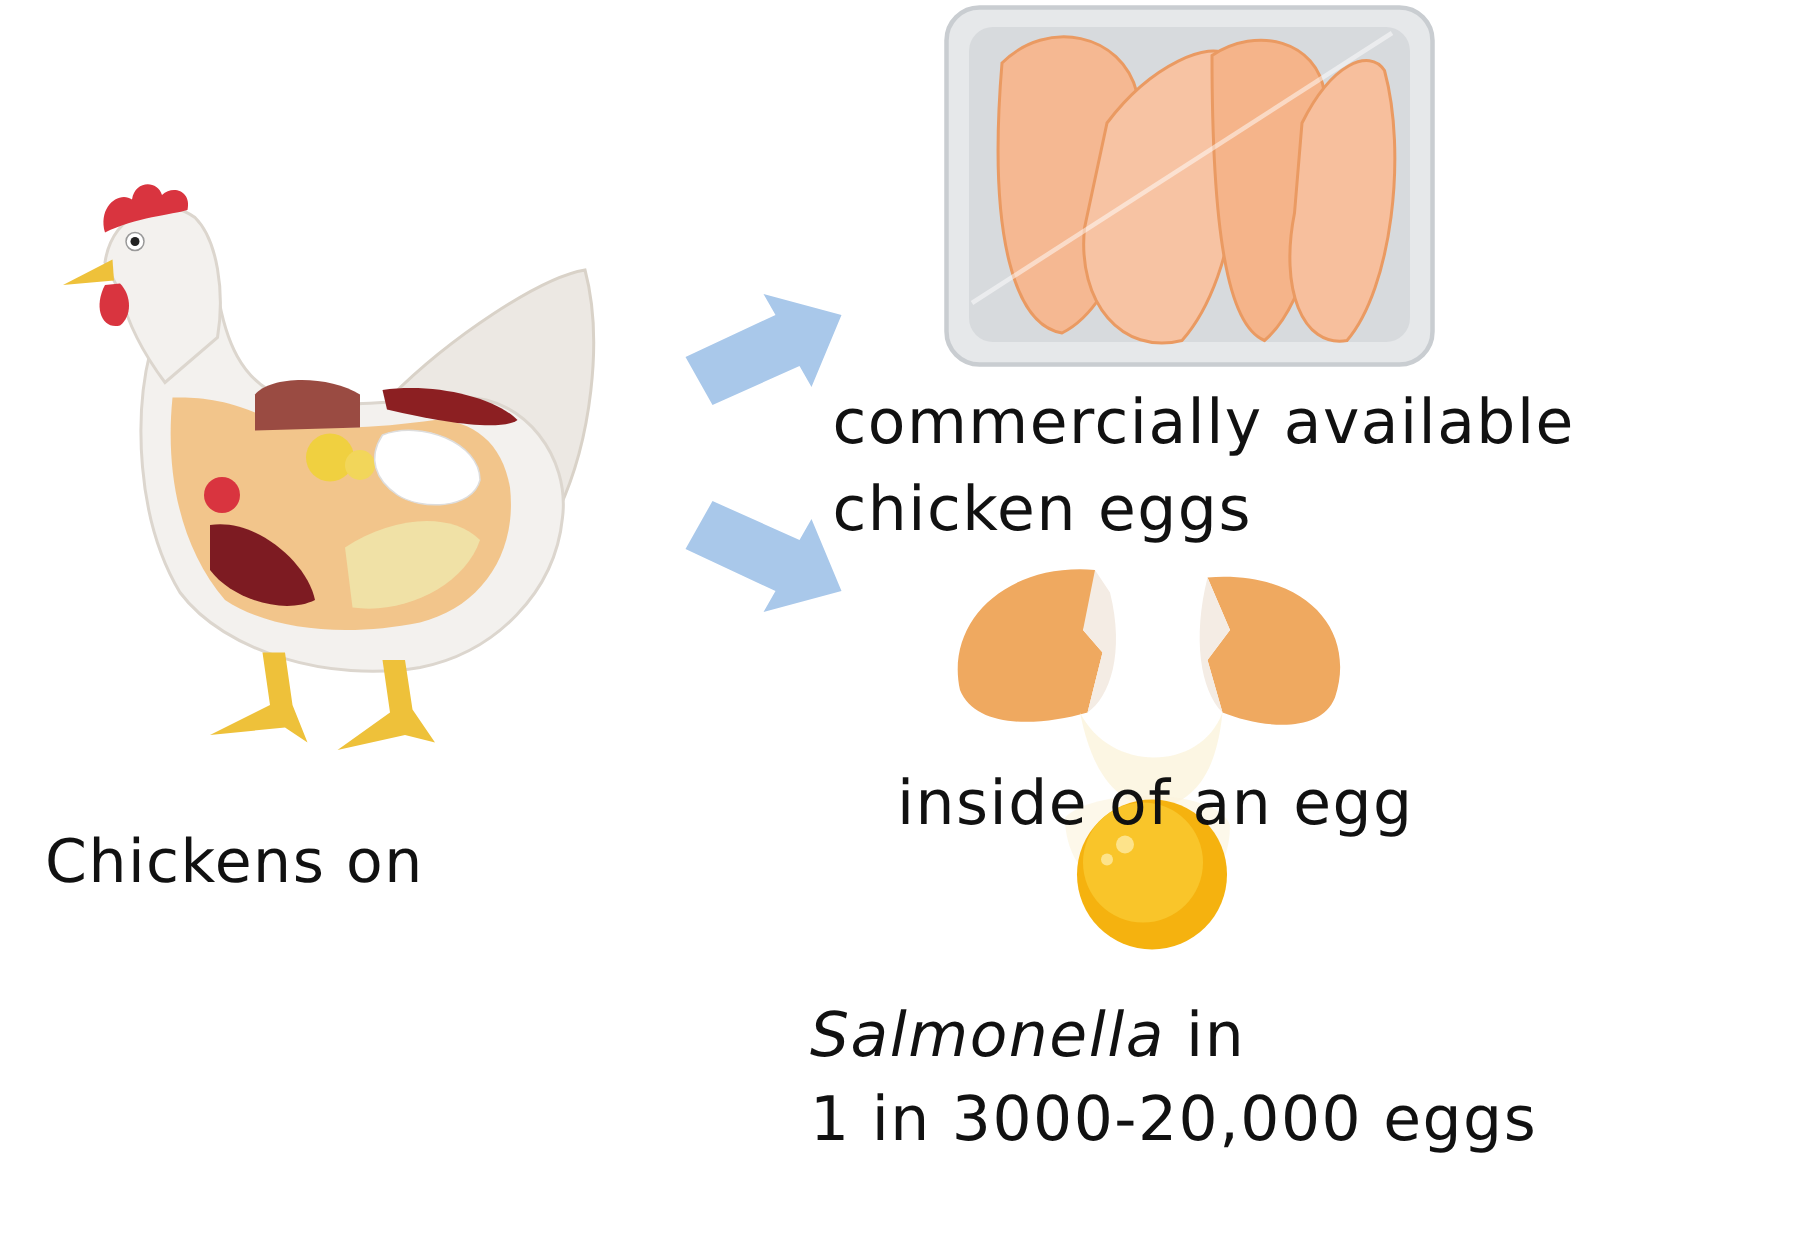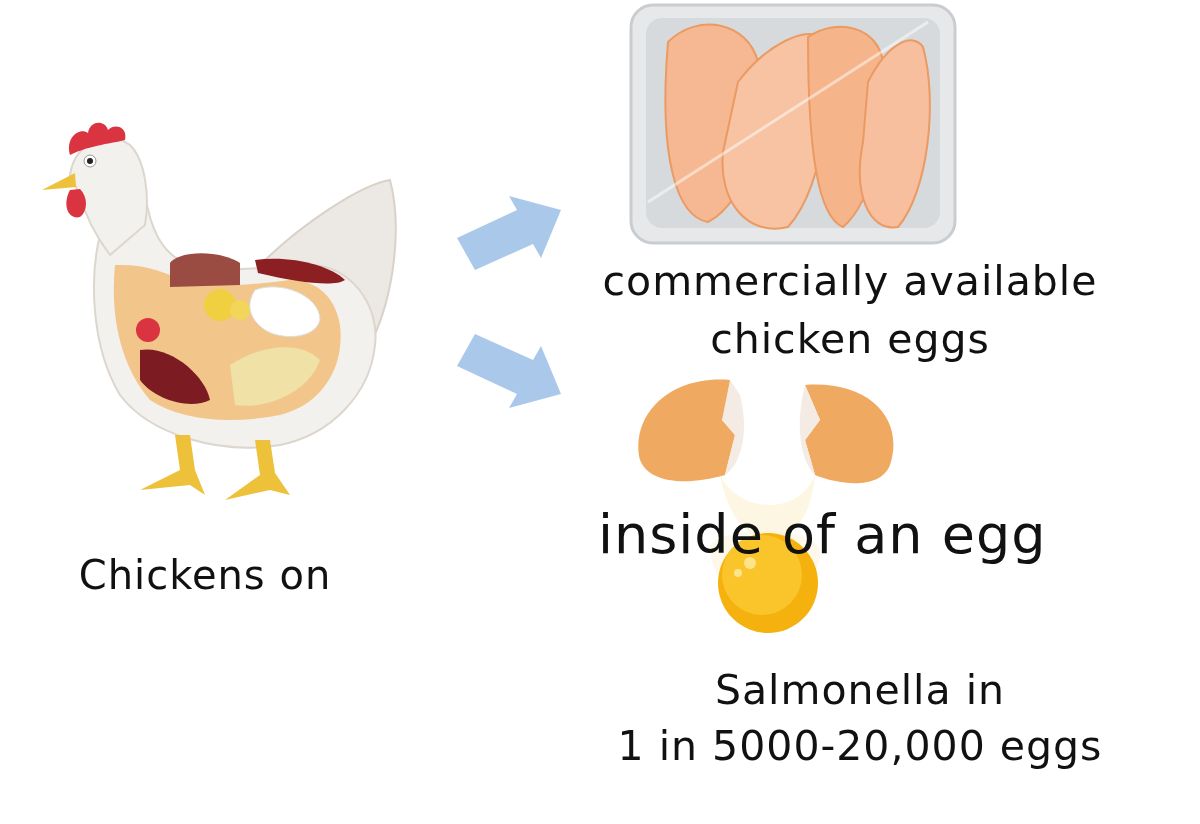--- a/index.html
+++ b/index.html
@@ -1,24 +1,24 @@
 <!DOCTYPE html>
 <html><head>
 <meta charset="utf-8">
 <style>
   html, body { margin:0; padding:0; background:#ffffff; }
   body { width:1200px; height:824px; position:relative; overflow:hidden;
          font-family:"DejaVu Sans", sans-serif; color:#111; }
   .abs { position:absolute; }
-  .label { position:absolute; font-weight:500; color:#111; white-space:nowrap; text-align:center; letter-spacing:1px; }
+  .label { position:absolute; font-weight:500; color:#111; white-space:nowrap; letter-spacing:1px; }
   .lbl-chickens { left:30px; top:545px; width:350px; font-size:40px; line-height:60px; }
   .lbl-meat { left:555px; top:252px; width:590px; font-size:41px; line-height:58px; }
-  .lbl-egg { left:598px; top:506px; width:410px; font-size:54px; line-height:58px; }
+  .lbl-egg { left:598px; top:506px; width:410px; font-size:41px; line-height:58px; }
   .lbl-salm { left:540px; top:662px; width:640px; font-size:41px; line-height:56px; }
-  .lbl-salm .it { }
+  .lbl-salm .it { font-style:italic; }
   svg { display:block; }
 </style>
 </head>
 <body>
 
 <div class="abs" style="left:30px; top:115px; width:380px; height:400px;">
   <svg width="380" height="400" viewBox="0 0 380 400">
 
     <path d="M230,150 C270,110 330,70 360,65 C372,110 365,180 340,230 L300,240 Z" fill="#ece8e3" stroke="#d9d2c8" stroke-width="2"></path>
 
@@ -95,14 +95,14 @@
     <circle cx="132" cy="200" r="40" fill="#f9c52a"></circle>
     <circle cx="120" cy="188" r="6" fill="#fde38a"></circle>
     <circle cx="108" cy="198" r="4" fill="#fde38a"></circle>
   </svg>
 </div>
 
 <div class="label lbl-egg">inside of an egg</div>
 
 <div class="label lbl-salm">
   <div><span class="it">Salmonella</span><span> in</span></div>
-  <div>1 in 5000-20,000 eggs</div>
+  <div>1 in 3000-20,000 eggs</div>
 </div>
 
 </body></html>

